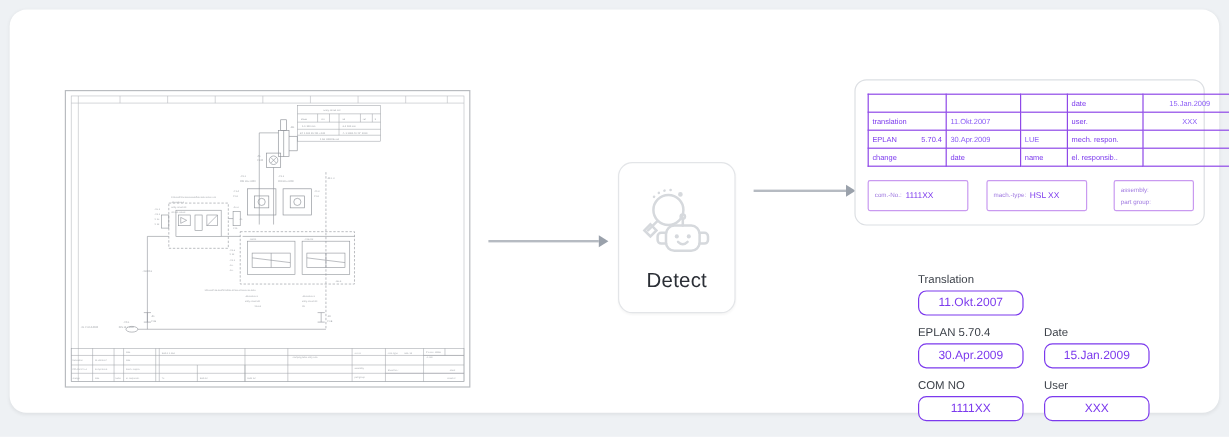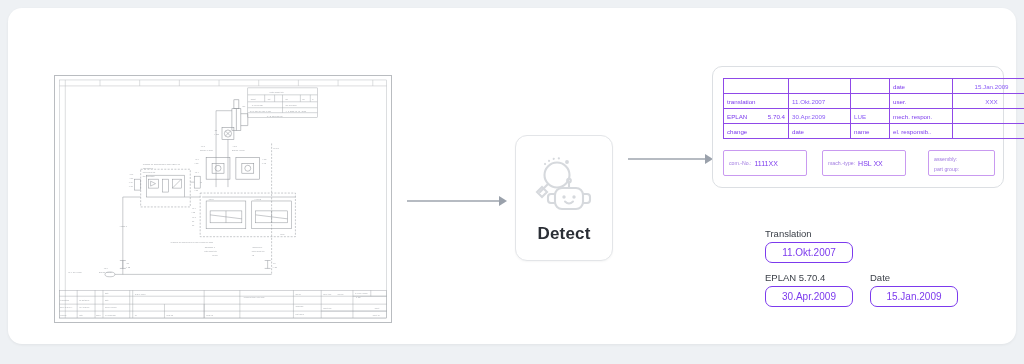--- a/index.html
+++ b/index.html
@@ -39,21 +39,20 @@
   .arrow2 .shaft{width:77px;}
   .arrow2 .head{left:77px;}
 
   
   .detect-node{
     position:absolute;left:507px;top:127px;width:98px;height:126px;
     background:#ffffff;border:1px solid #e3e5e8;border-radius:12px;
     box-shadow:0 1px 2px rgba(0,0,0,.04);
     display:flex;flex-direction:column;align-items:center;justify-content:center;
     box-sizing:border-box;
-    font-weight:bold;
   }
   .detect-icon{width:62px;height:58px;margin-top:4px;}
   .detect-label{
     margin-top:10px;font-size:17px;color:#2b2f36;letter-spacing:.2px;
   }
 
   
   .panel{
     position:absolute;left:704px;top:58px;width:292px;height:122px;
     background:#ffffff;border:1px solid #dcdfe3;border-radius:10px;
@@ -441,17 +440,25 @@
     <div class="fgroup col1 row2">
       <div class="flabel">EPLAN 5.70.4</div>
       <div class="fpill">30.Apr.2009</div>
     </div>
 
     <div class="fgroup col2 row2">
       <div class="flabel">Date</div>
       <div class="fpill">15.Jan.2009</div>
     </div>
 
-
+    <div class="fgroup col1 row3">
+      <div class="flabel">COM NO</div>
+      <div class="fpill">1111XX</div>
+    </div>
+
+    <div class="fgroup col2 row3">
+      <div class="flabel">User</div>
+      <div class="fpill">XXX</div>
+    </div>
 
   </div>
 
 </div>
 
 </body></html>

